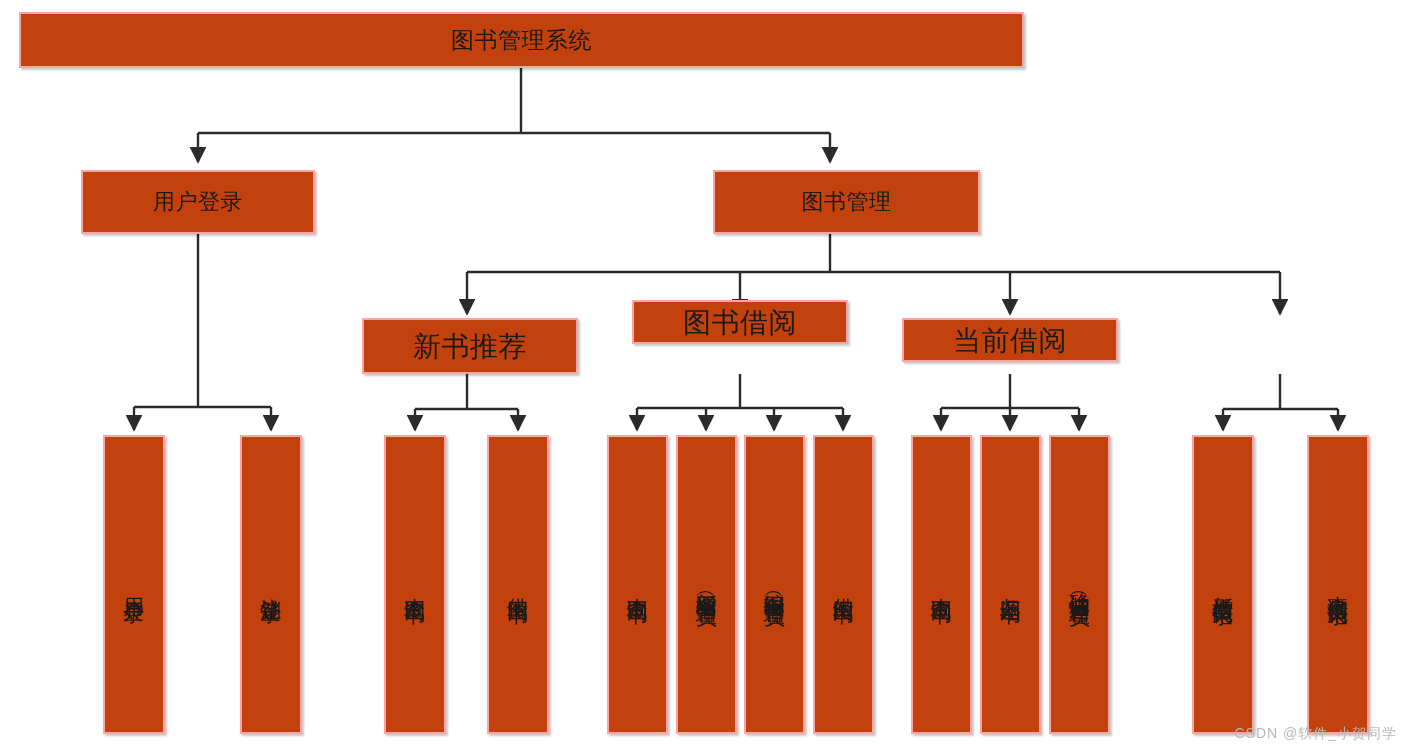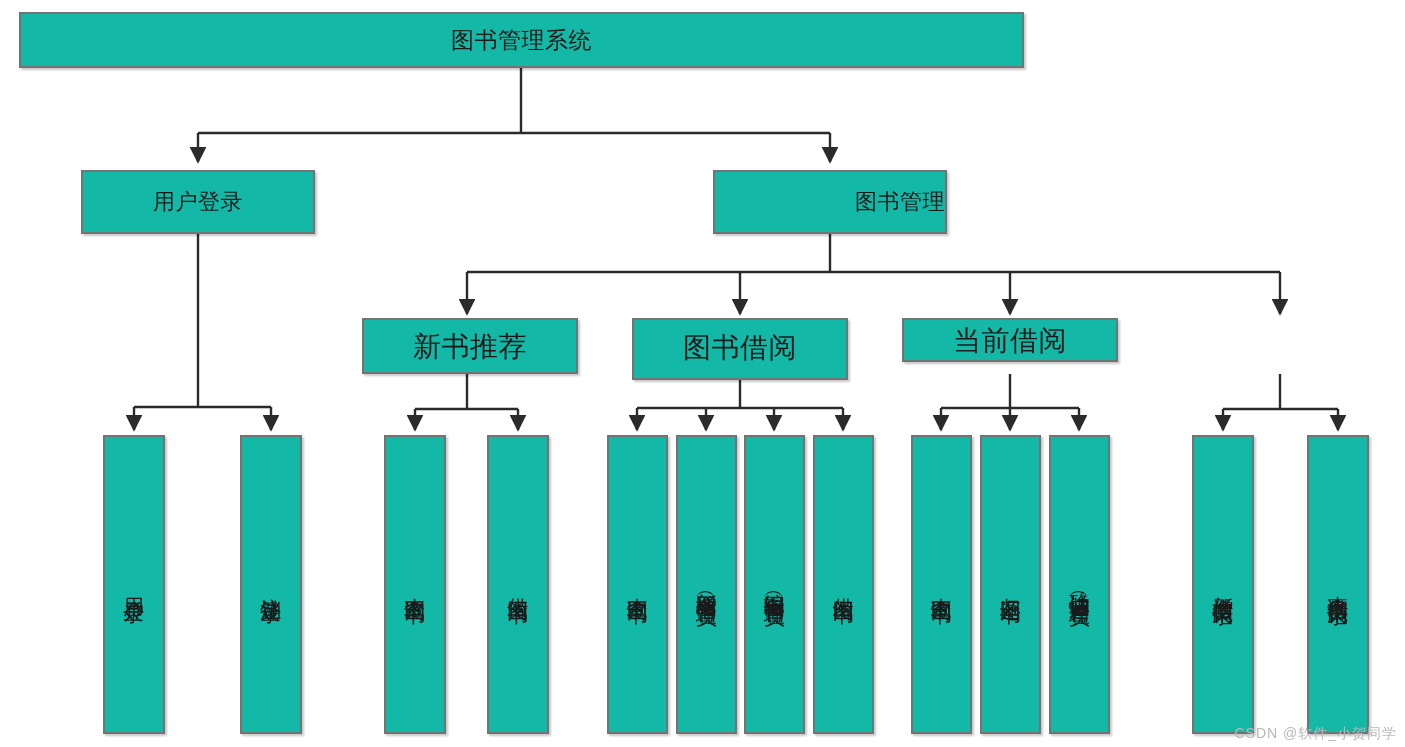--- a/index.html
+++ b/index.html
@@ -21,22 +21,22 @@
     position: absolute;
     left: 0;
     top: 0;
     width: 1405px;
     height: 747px;
     pointer-events: none;
   }
   .node {
     position: absolute;
     box-sizing: border-box;
-    border: 2px solid #737373;
-    background: #14b8a6;
+    border: 2px solid #fca5a5;
+    background: #c2410c;
     display: flex;
     align-items: center;
     justify-content: center;
     box-shadow: 2px 2px 2px rgba(0,0,0,0.22);
     color: #1a1a1a;
   }
   .node .label {
     font-size: 22px;
     line-height: 1.25;
     letter-spacing: 0.5px;
@@ -133,29 +133,29 @@
   </svg>
 
   <div class="node root" style="left:19px; top:12px; width:1005px; height:56px;">
     <span class="label">图书管理系统</span>
   </div>
 
   <div class="node lvl2" style="left:81px; top:170px; width:234px; height:64px;">
     <span class="label">用户登录</span>
   </div>
 
-  <div class="node lvl2" style="left:713px; top:170px; width:234px; height:64px;justify-content:flex-end;">
+  <div class="node lvl2" style="left:713px; top:170px; width:267px; height:64px;">
     <span class="label">图书管理</span>
   </div>
 
   <div class="node lvl3" style="left:362px; top:318px; width:216px; height:56px;">
     <span class="label">新书推荐</span>
   </div>
 
-  <div class="node lvl3" style="left:632px; top:318px; width:216px; height:62px;font-family:Liberation Mono, monospace;">
+  <div class="node lvl3" style="left:632px; top:300px; width:216px; height:44px;">
     <span class="label">图书借阅</span>
   </div>
 
   <div class="node lvl3" style="left:902px; top:318px; width:216px; height:44px;">
     <span class="label">当前借阅</span>
   </div>
 
 
   <div class="node leaf" style="left:103px; top:435px; width:62px; height:299px;">
     <div class="leaf-inner">

